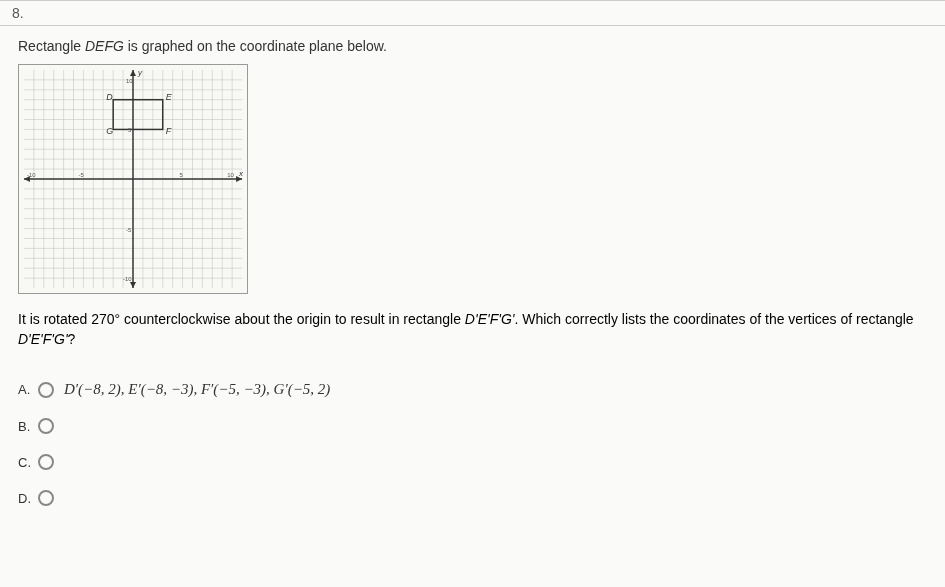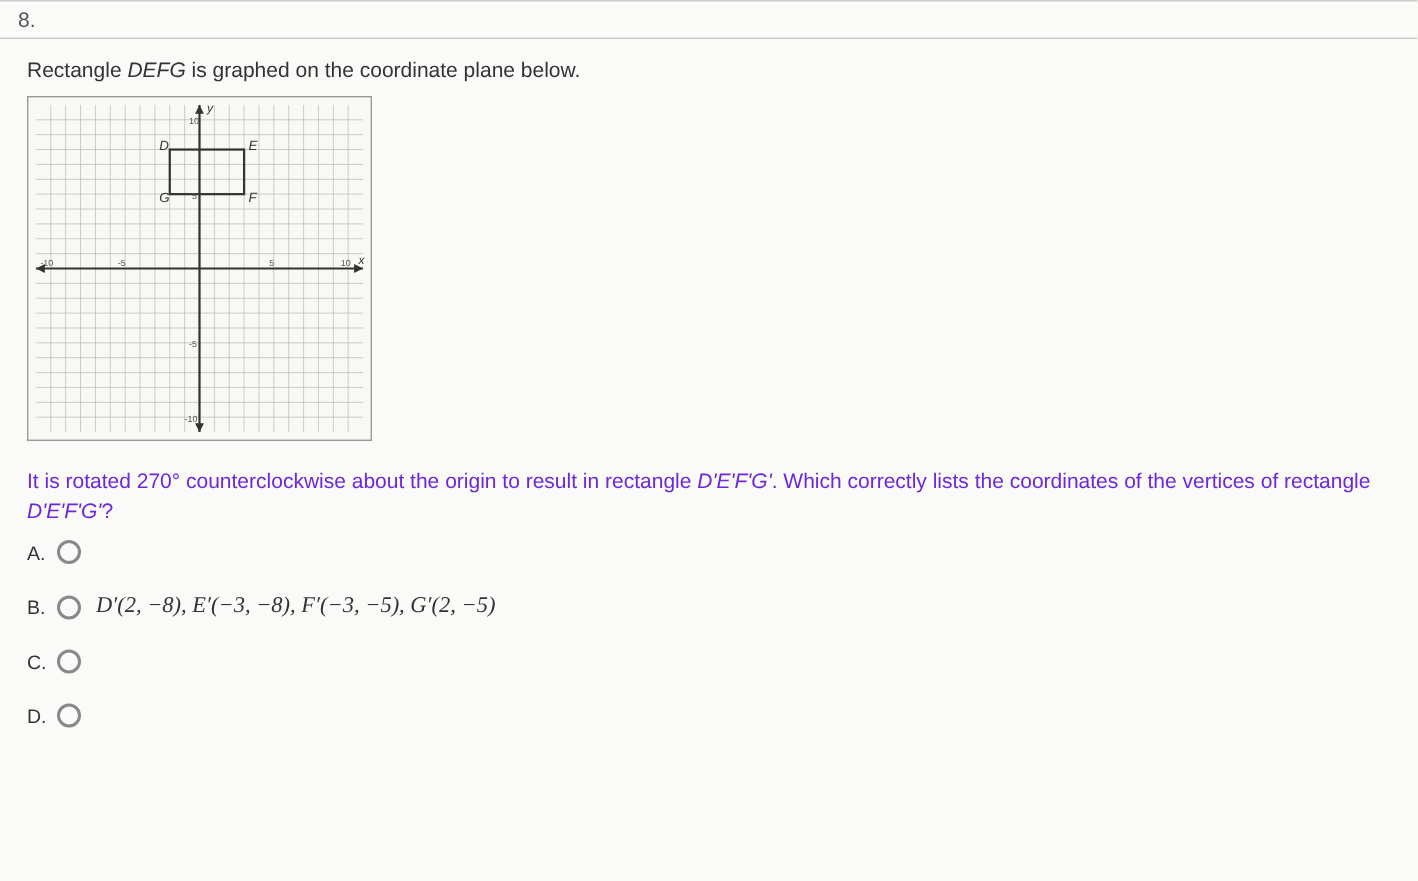--- a/index.html
+++ b/index.html
@@ -36,23 +36,23 @@
     .graph-container {
       margin: 8px 0;
     }
     .graph {
       background: #f5f5f2;
       border: 1px solid #999;
       position: relative;
     }
     .description-text {
       font-size: 14px;
-      color: #6d28d9;
+      color: #000000;
       margin-top: 12px;
-      margin-bottom: 10px;
+      margin-bottom: 32px;
       line-height: 1.4;
     }
     .options {
       margin-top: 8px;
     }
     .option-row {
       display: flex;
       align-items: center;
       margin-bottom: 20px;
       font-size: 14px;
@@ -164,25 +164,25 @@
   </div>
 
   <p class="description-text">
     It is rotated 270° counterclockwise about the origin to result in rectangle <em>D'E'F'G'</em>. Which correctly lists the coordinates of the vertices of rectangle <em>D'E'F'G'</em>?
   </p>
 
   <div class="options">
     <div class="option-row">
       <span class="option-letter">A.</span>
       <span class="radio"></span>
+      <span class="option-text math">D′(−8, 2), E′(−8, −3), F′(−5, −3), G′(−5, 2)</span>
     </div>
     <div class="option-row">
       <span class="option-letter">B.</span>
       <span class="radio"></span>
-      <span class="option-text math">D′(2, −8), E′(−3, −8), F′(−3, −5), G′(2, −5)</span>
     </div>
     <div class="option-row">
       <span class="option-letter">C.</span>
       <span class="radio"></span>
     </div>
     <div class="option-row">
       <span class="option-letter">D.</span>
       <span class="radio"></span>
     </div>
   </div>

